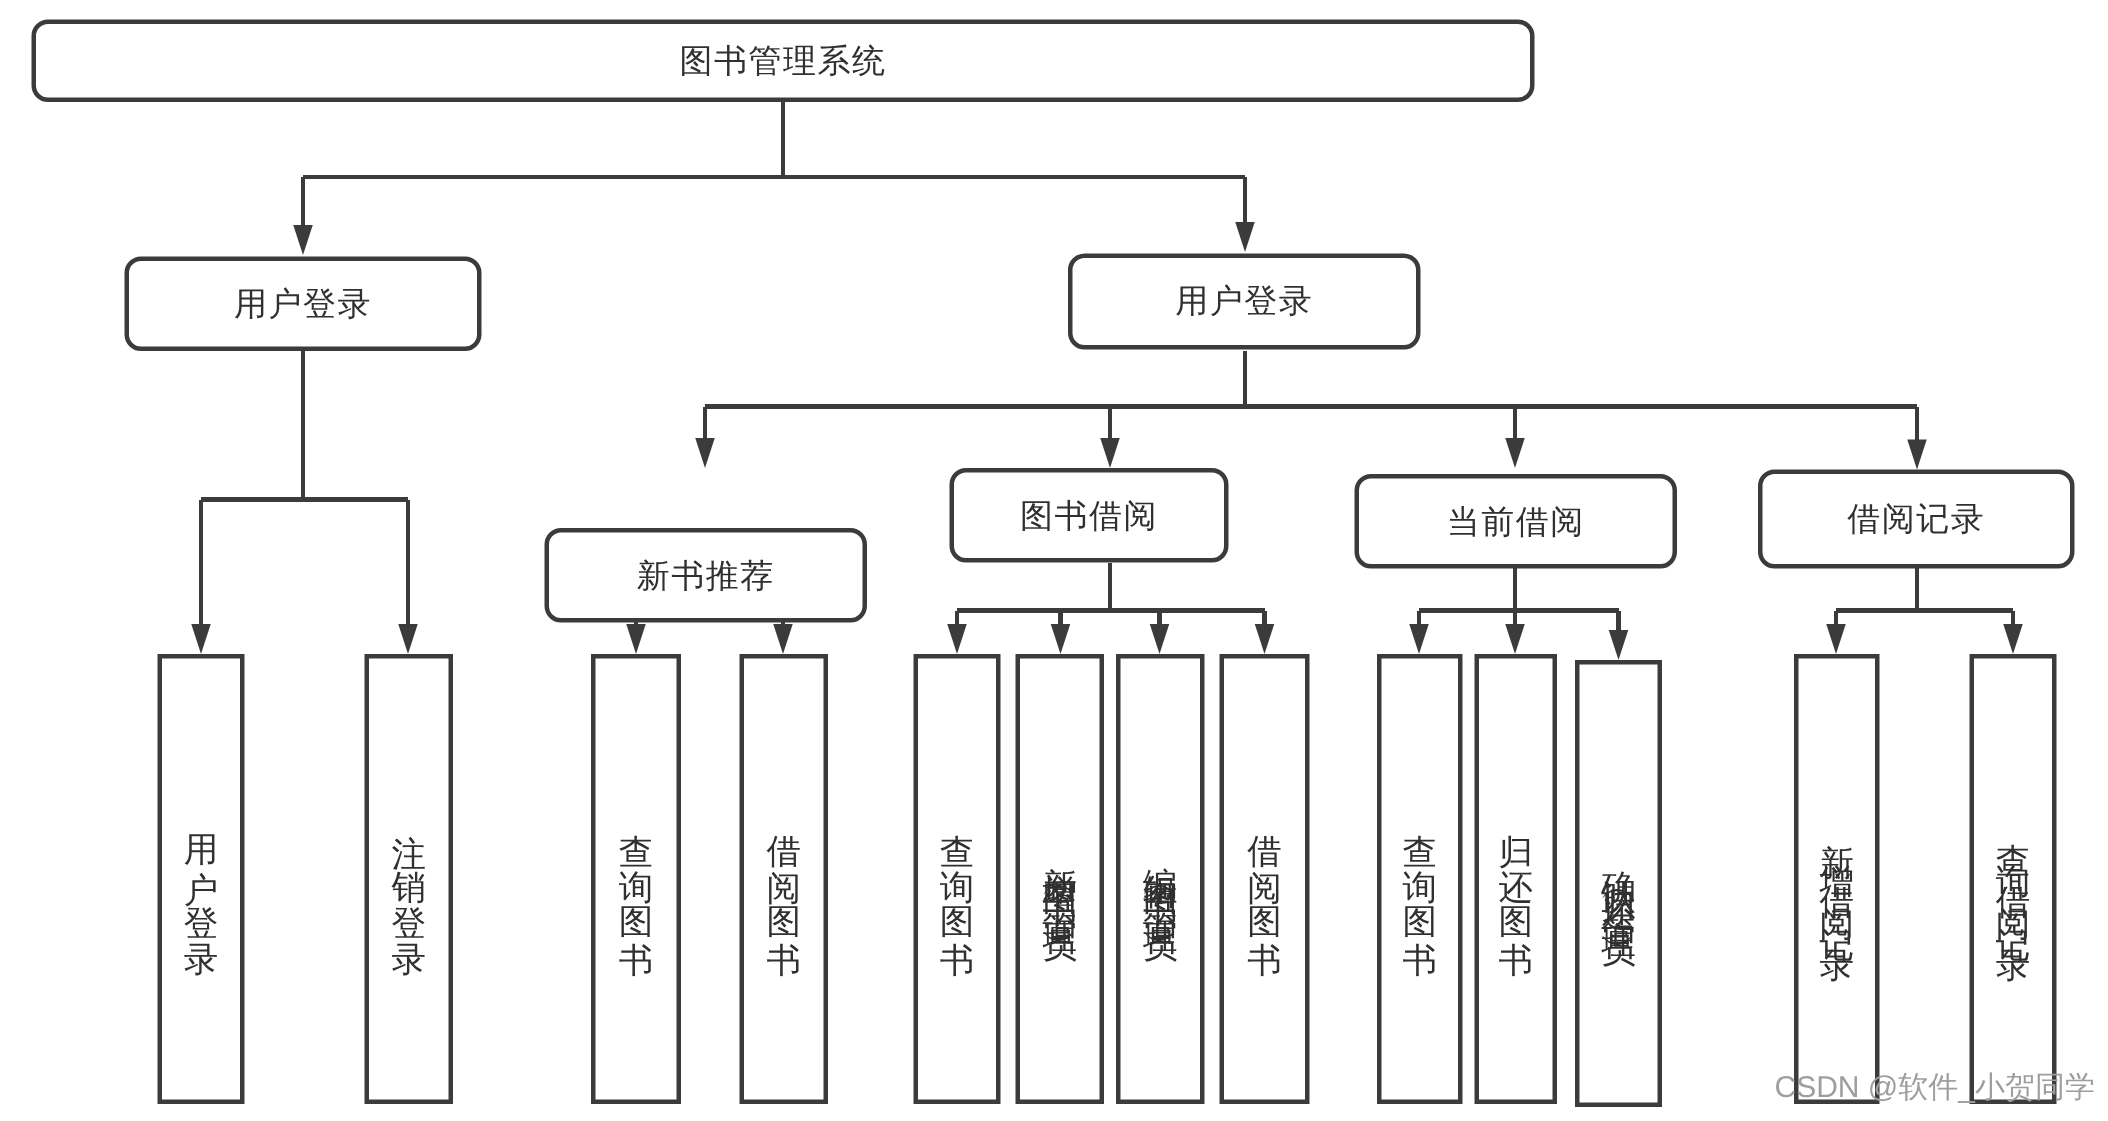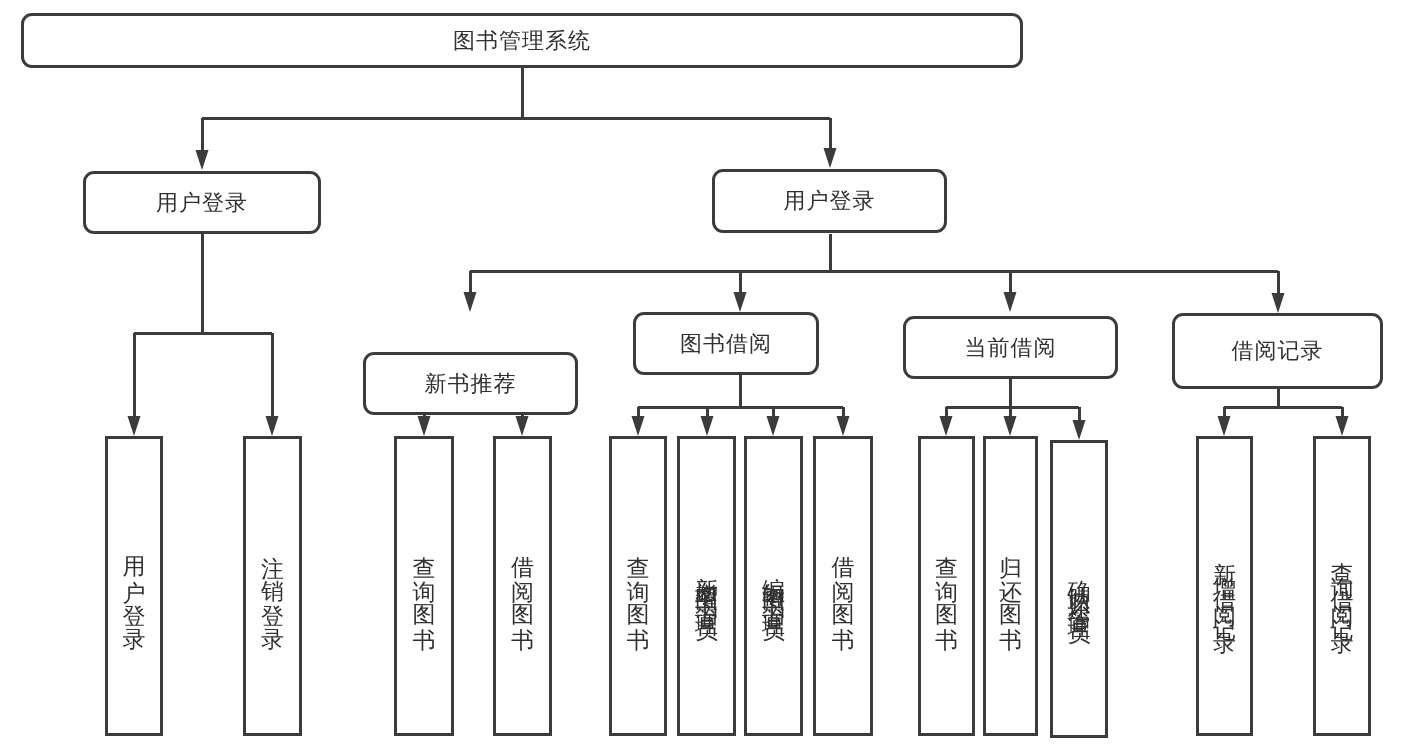--- a/index.html
+++ b/index.html
@@ -81,33 +81,34 @@
   </svg>
 
   <div class="box hbox" style="left:21px;top:13px;width:1002px;height:55px;">图书管理系统</div>
 
   <div class="box hbox" style="left:83px;top:171px;width:238px;height:63px;">用户登录</div>
   <div class="box hbox" style="left:712px;top:169px;width:235px;height:64px;">用户登录</div>
 
   <div class="box hbox" style="left:363px;top:312px;width:215px;height:63px;margin-top:40px;">新书推荐</div>
   <div class="box hbox" style="left:633px;top:312px;width:186px;height:63px;">图书借阅</div>
   <div class="box hbox" style="left:903px;top:296px;width:215px;height:63px;margin-top:20px;">当前借阅</div>
-  <div class="box hbox" style="left:1172px;top:313px;width:211px;height:76px;">借阅记录</div>
+  <div class="box hbox" style="left:1172px;top:313px;width:211px;height:66px;">借阅记录</div>
 
   <div class="box vbox len4" style="left:105px;top:436px;width:58px;height:300px;">用户登录</div>
   <div class="box vbox len4" style="left:243px;top:436px;width:59px;height:300px;">注销登录</div>
 
   <div class="box vbox len4" style="left:394px;top:436px;width:60px;height:300px;">查询图书</div>
   <div class="box vbox len4" style="left:493px;top:436px;width:59px;height:300px;">借阅图书</div>
 
   <div class="box vbox len4" style="left:609px;top:436px;width:58px;height:300px;">查询图书</div>
   <div class="box vbox len9" style="left:677px;top:436px;width:59px;height:300px;">新增图书（管理员）</div>
   <div class="box vbox len9" style="left:744px;top:436px;width:59px;height:300px;">编辑图书（管理员）</div>
   <div class="box vbox len4" style="left:813px;top:436px;width:60px;height:300px;">借阅图书</div>
 
   <div class="box vbox len4" style="left:918px;top:436px;width:57px;height:300px;">查询图书</div>
   <div class="box vbox len4" style="left:983px;top:436px;width:55px;height:300px;">归还图书</div>
   <div class="box vbox len9" style="left:1050px;top:440px;width:58px;height:298px;">确认归还（管理员）</div>
 
   <div class="box vbox len6" style="left:1196px;top:436px;width:57px;height:300px;">新增借阅记录</div>
   <div class="box vbox len6" style="left:1313px;top:436px;width:58px;height:300px;">查询借阅记录</div>
 
+  <div class="watermark">CSDN @软件_小贺同学</div>
 </div>
 
 </body></html>

